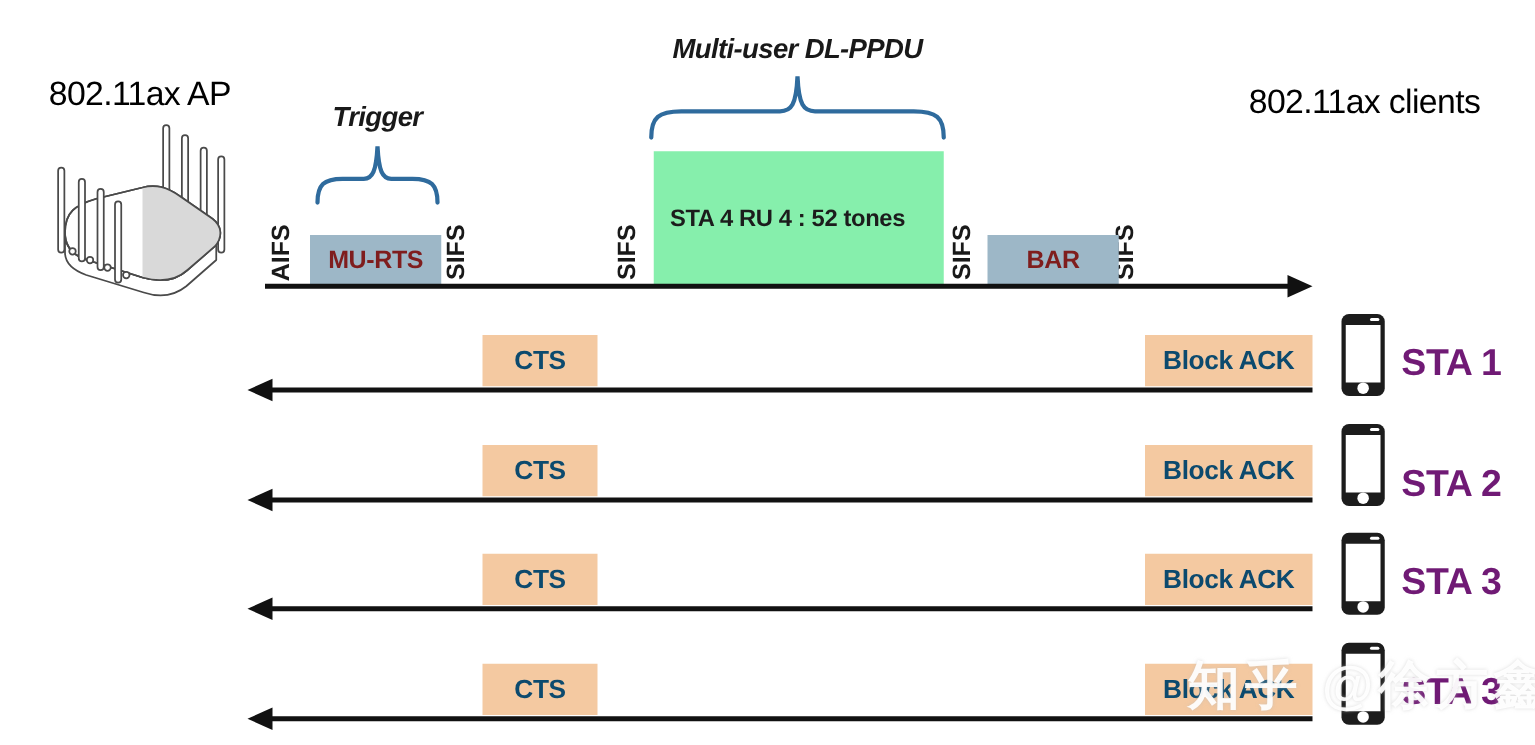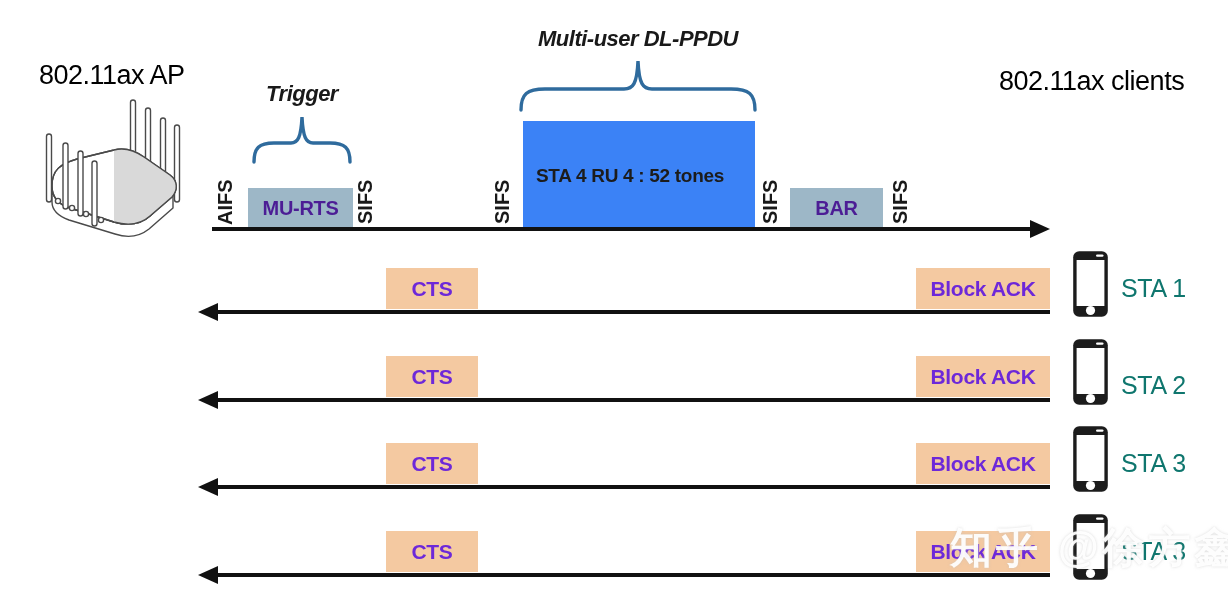--- a/index.html
+++ b/index.html
@@ -7,37 +7,37 @@
     width:1228px;height:596px;position:relative;background:#ffffff;overflow:hidden;
     font-family:"Liberation Sans","DejaVu Sans",sans-serif;color:#191919;
   }
   .abs{position:absolute;}
   
   .hdr{font-size:27px;font-weight:400;color:#000000;letter-spacing:-0.5px;}
   
   .ann{font-style:italic;font-weight:700;font-size:22px;text-align:center;letter-spacing:-0.5px;}
   
   .bluebox{background:#9db7c7;display:flex;align-items:center;justify-content:center;
-    font-size:20px;font-weight:700;letter-spacing:-0.3px;color:#4c1d95;}
-  .ppdu{background:#3b82f6;display:flex;flex-direction:column;justify-content:center;
+    font-size:20px;font-weight:700;letter-spacing:-0.3px;color:#7f1d1d;}
+  .ppdu{background:#86efac;display:flex;flex-direction:column;justify-content:center;
     padding-left:13px;box-sizing:border-box;}
   .ppdu div{font-size:19px;font-weight:700;line-height:25px;letter-spacing:-0.3px;color:#1c1c1c;}
   
   .orangebox{background:#f4c9a1;display:flex;align-items:center;justify-content:center;
-    font-size:21px;font-weight:700;letter-spacing:-0.3px;color:#6d28d9;}
+    font-size:21px;font-weight:700;letter-spacing:-0.3px;color:#0c4a6e;}
   
   .vtext{writing-mode:vertical-rl;transform:rotate(180deg);font-size:20px;font-weight:700;
     letter-spacing:0;color:#191919;height:54px;line-height:22px;text-align:center;}
   
   .hline{background:#111;height:4px;}
   .head-r{width:0;height:0;border-top:9px solid transparent;border-bottom:9px solid transparent;
     border-left:20px solid #111;}
   .head-l{width:0;height:0;border-top:9px solid transparent;border-bottom:9px solid transparent;
     border-right:20px solid #111;}
-  .sta-label{font-size:25px;font-weight:400;letter-spacing:-0.3px;color:#0f766e;}
+  .sta-label{font-size:30px;font-weight:700;letter-spacing:-0.3px;color:#701a75;}
   .wm{font-size:42px;font-weight:700;color:rgba(255,255,255,0.93);letter-spacing:4px;
     z-index:30;text-shadow:0 0 3px rgba(190,190,190,0.55);white-space:nowrap;}
 </style>
 </head>
 <body>
 
 <div class="abs hdr" style="left:39px;top:60px;">802.11ax AP</div>
 <div class="abs hdr" style="left:999px;top:66px;">802.11ax clients</div>
 
 <svg class="abs" style="left:22px;top:98px;" width="182" height="148" viewBox="0 0 182 148">
@@ -82,21 +82,21 @@
 <div class="abs vtext" style="left:491px;top:175px;">SIFS</div>
 <div class="abs vtext" style="left:759px;top:175px;">SIFS</div>
 <div class="abs vtext" style="left:889px;top:175px;">SIFS</div>
 
 <div class="abs bluebox" style="left:248px;top:188px;width:105px;height:41px;">MU-RTS</div>
 
 <div class="abs ppdu" style="left:523px;top:121px;width:232px;height:108px;">
   <div>STA 4 RU 4 : 52 tones</div>
 </div>
 
-<div class="abs bluebox" style="left:790px;top:188px;width:93px;height:41px;">BAR</div>
+<div class="abs bluebox" style="left:790px;top:188px;width:105px;height:41px;">BAR</div>
 
 <div class="abs hline" style="left:212px;top:227px;width:822px;"></div>
 <div class="abs head-r" style="left:1030px;top:220px;"></div>
 
 <div class="abs orangebox" style="left:386px;top:268px;width:92px;height:41px;">CTS</div>
 <div class="abs orangebox" style="left:916px;top:268px;width:134px;height:41px;">Block ACK</div>
 <div class="abs hline" style="left:214px;top:310px;width:836px;"></div>
 <div class="abs head-l" style="left:198px;top:303px;"></div>
 <svg class="abs" style="left:1072px;top:250px;" width="37" height="68" viewBox="0 0 37 68">
   <rect x="1.2" y="1.2" width="34.6" height="65.6" rx="6" fill="#1c1c1c"></rect>

